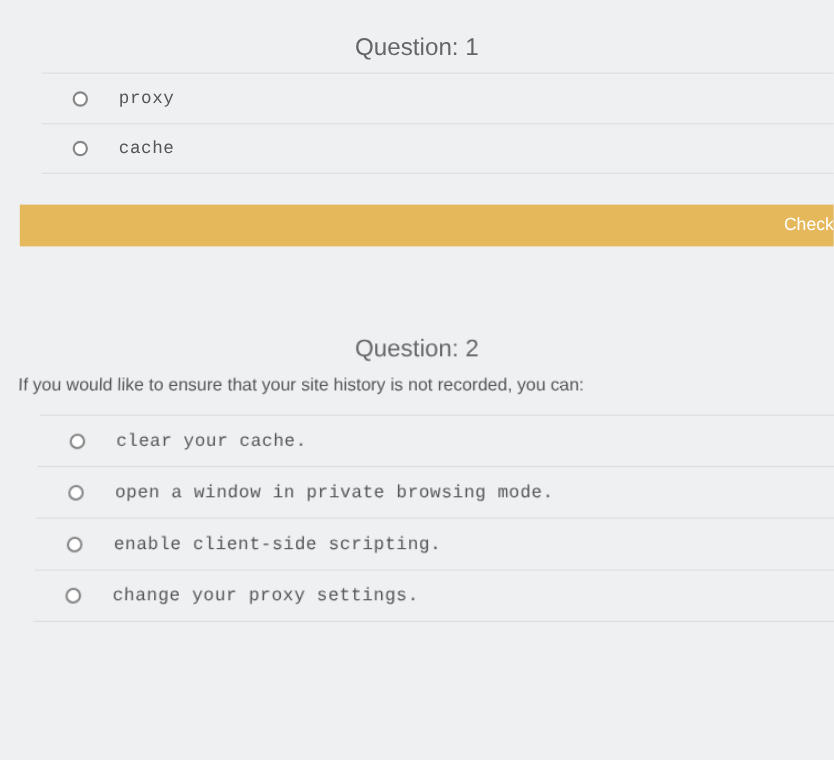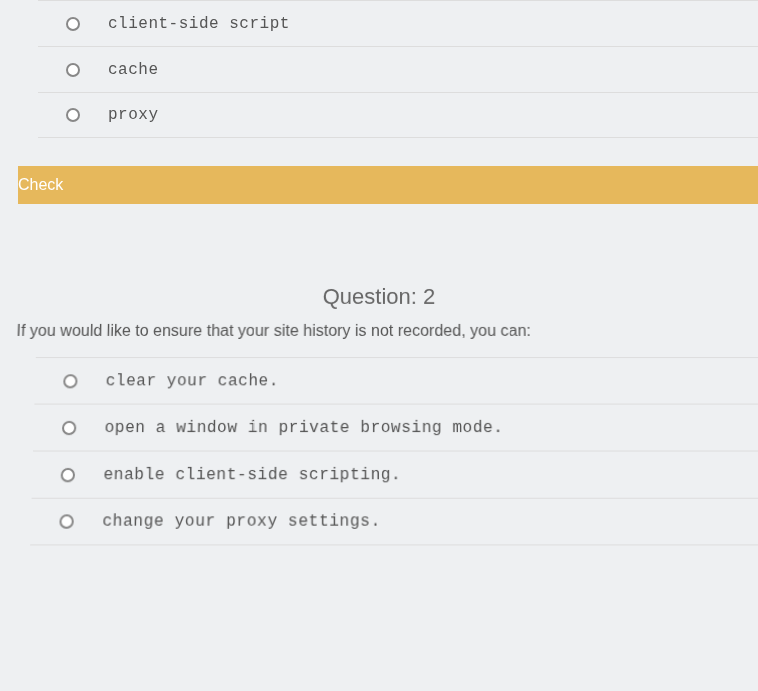--- a/index.html
+++ b/index.html
@@ -68,54 +68,49 @@
       display: block;
       width: calc(100% - 18px);
       margin-left: 18px;
       margin-top: 28px;
       height: 38px;
       background: #e6b85c;
       color: #fff;
       border: none;
       font-size: 16px;
       cursor: pointer;
-      text-align: left;
+      text-align: right;
       line-height: 38px;
     }
     .q2 {
       transform: perspective(1200px) rotateX(6deg);
       transform-origin: top center;
     }
     .q2 .question-title { margin-top: 60px; }
   </style>
 </head>
 <body>
 
 <div class="quiz-container">
 
   <div class="question-block">
+    <h2 class="question-title">Question: 1</h2>
 
     <div class="options">
       <div class="option-row">
         <div class="radio-cell">
           <span class="radio-circle"></span>
         </div>
-        <span class="option-label">client-side script</span>
+        <span class="option-label">proxy</span>
       </div>
       <div class="option-row">
         <div class="radio-cell">
           <span class="radio-circle"></span>
         </div>
         <span class="option-label">cache</span>
-      </div>
-      <div class="option-row">
-        <div class="radio-cell">
-          <span class="radio-circle"></span>
-        </div>
-        <span class="option-label">proxy</span>
       </div>
     </div>
 
     <button class="check-button">Check</button>
   </div>
 
   <div class="question-block q2">
     <h2 class="question-title">Question: 2</h2>
     <div class="question-prompt">If you would like to ensure that your site history is not recorded, you can:</div>
 

